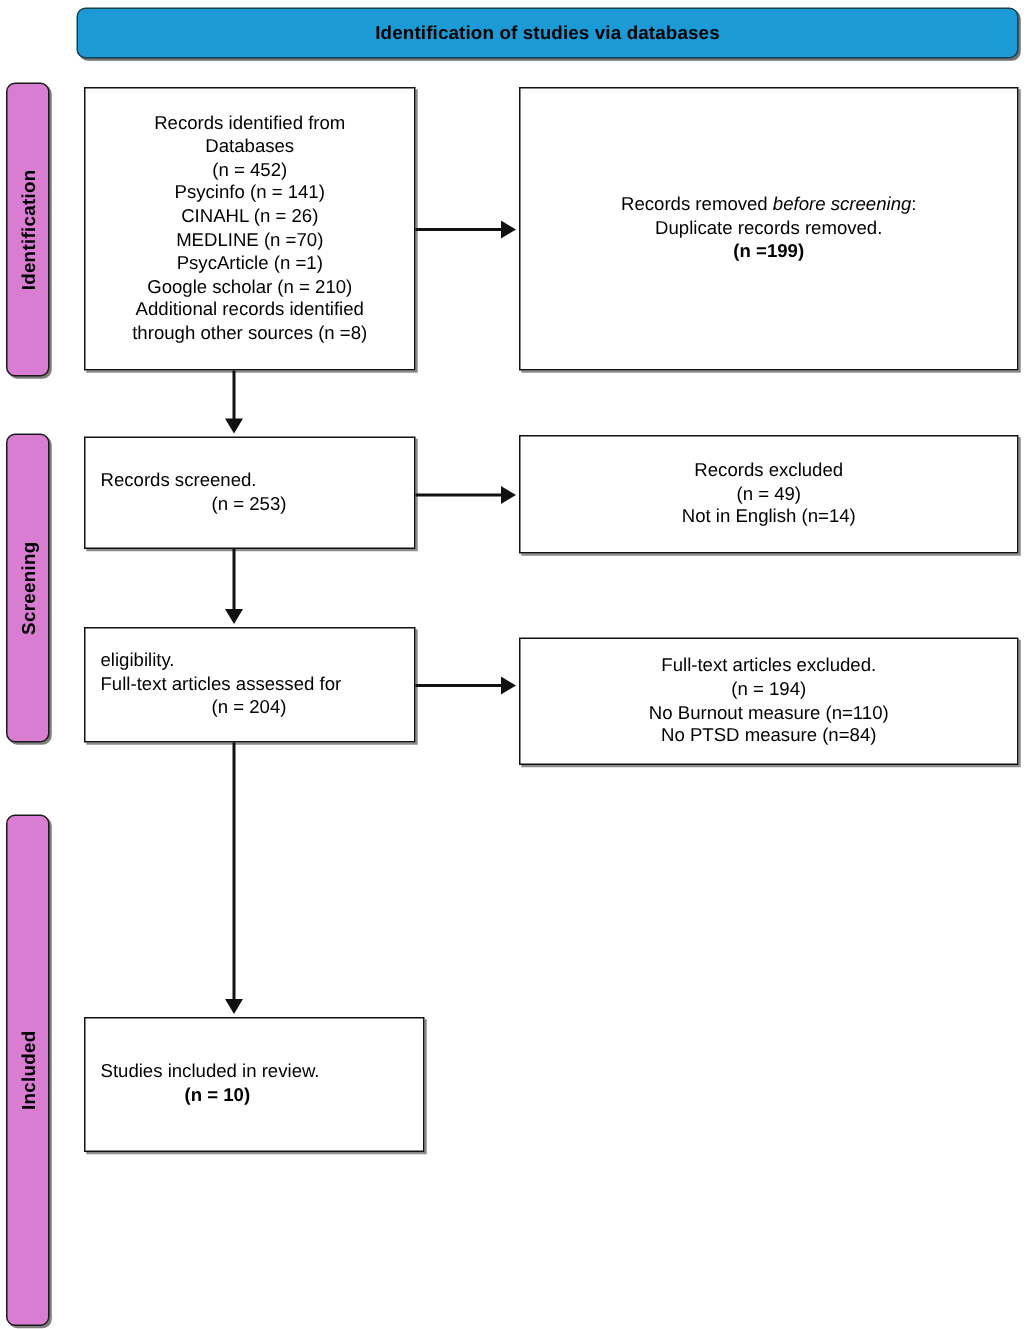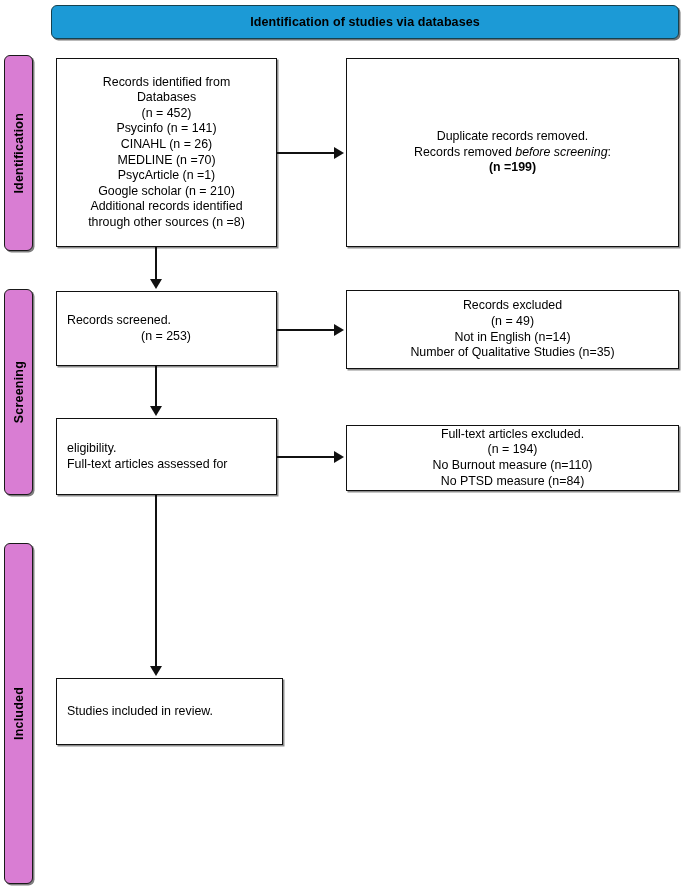--- a/index.html
+++ b/index.html
@@ -83,22 +83,22 @@
   }
   .center .line { text-align: center; }
   .lines-wrap { width: 100%; }
 
   
   #box-identified   { left: 56px;  top: 58px;  width: 221px; height: 189px; padding: 0 4px; }
   #box-duplicates   { left: 346px; top: 58px;  width: 333px; height: 189px; padding: 0 8px; }
   #box-screened     { left: 56px;  top: 291px; width: 221px; height: 75px;  padding: 0 10px; }
   #box-excluded     { left: 346px; top: 290px; width: 333px; height: 79px;  padding: 0 8px; }
   #box-fulltext     { left: 56px;  top: 418px; width: 221px; height: 77px;  padding: 0 10px; }
-  #box-ft-excluded  { left: 346px; top: 425px; width: 333px; height: 66px;  padding: 0 8px; }
-  #box-included     { left: 56px;  top: 678px; width: 227px; height: 67px;  padding: 12px 10px; }
+  #box-ft-excluded  { left: 346px; top: 425px; width: 333px; height: 85px;  padding: 0 8px; }
+  #box-included     { left: 56px;  top: 678px; width: 227px; height: 90px;  padding: 12px 10px; }
 
   
   .v-line {
     position: absolute;
     width: 2px;
     background: #111111;
   }
   .h-line {
     position: absolute;
     height: 2px;
@@ -169,61 +169,62 @@
     <div class="line">MEDLINE (n =70)</div>
     <div class="line">PsycArticle (n =1)</div>
     <div class="line">Google scholar (n = 210)</div>
     <div class="line">Additional records identified</div>
     <div class="line">through other sources (n =8)</div>
   </div>
 </div>
 
 <div class="flow-box center" id="box-duplicates">
   <div class="lines-wrap">
+    <div class="line"><span>Records removed </span><span class="it">before screening</span><span>:</span></div>
     <div class="line">Duplicate records removed.</div>
-    <div class="line"><span>Records removed </span><span class="it">before screening</span><span>:</span></div>
     <div class="line bd">(n =199)</div>
   </div>
 </div>
 
 <div class="flow-box" id="box-screened">
   <div class="lines-wrap">
     <div class="line">Records screened.</div>
     <div class="line" style="padding-left:74px;">(n = 253)</div>
   </div>
 </div>
 
 <div class="flow-box center" id="box-excluded">
   <div class="lines-wrap">
     <div class="line">Records excluded</div>
     <div class="line">(n = 49)</div>
     <div class="line">Not in English (n=14)</div>
-    <div class="line">Number of Qualitative Studies (n=35)</div>
   </div>
 </div>
 
 <div class="flow-box" id="box-fulltext">
   <div class="lines-wrap">
     <div class="line">eligibility.</div>
     <div class="line">Full-text articles assessed for</div>
+    <div class="line" style="padding-left:74px;">(n = 204)</div>
   </div>
 </div>
 
 <div class="flow-box center" id="box-ft-excluded">
   <div class="lines-wrap">
     <div class="line">Full-text articles excluded.</div>
     <div class="line">(n = 194)</div>
     <div class="line">No Burnout measure (n=110)</div>
     <div class="line">No PTSD measure (n=84)</div>
   </div>
 </div>
 
 <div class="flow-box" id="box-included">
   <div class="lines-wrap">
     <div class="line">Studies included in review.</div>
+    <div class="line bd" style="padding-left:56px;">(n = 10)</div>
   </div>
 </div>
 
 <div class="v-line" id="conn-v1"></div>
 <div class="arrow-down" id="conn-v1-head"></div>
 
 <div class="v-line" id="conn-v2"></div>
 <div class="arrow-down" id="conn-v2-head"></div>
 
 <div class="v-line" id="conn-v3"></div>

